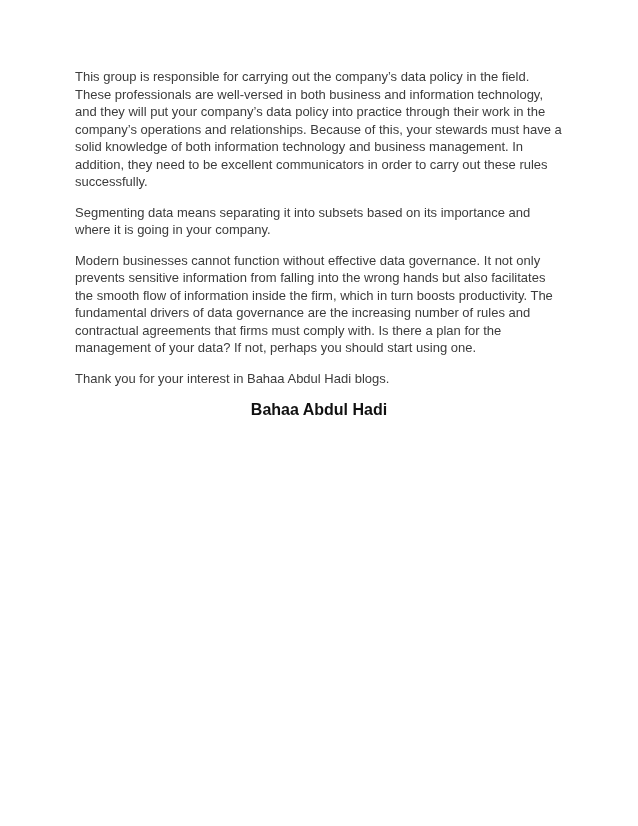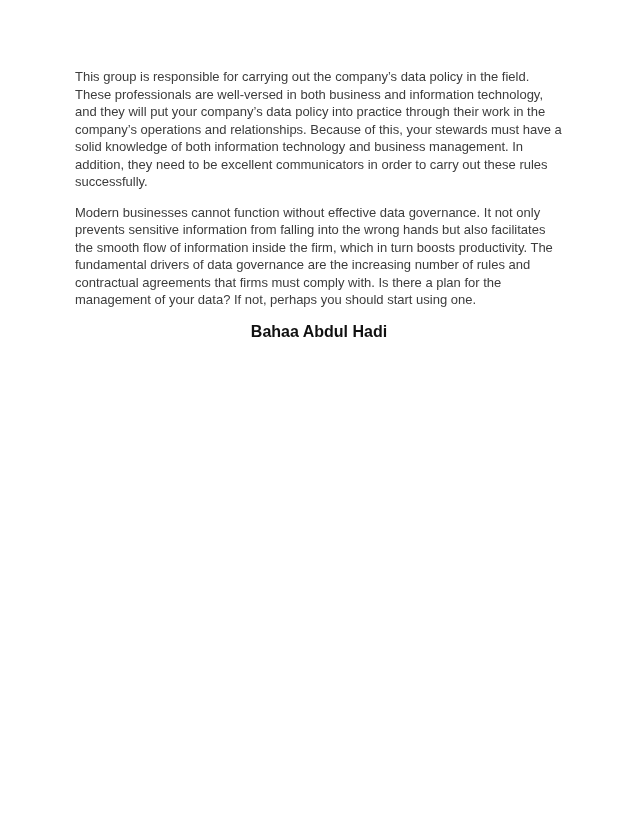--- a/index.html
+++ b/index.html
@@ -34,15 +34,17 @@
     font-weight: bold;
     color: #111111;
     text-align: center;
   }
 </style>
 </head>
 <body>
 
 <div class="doc">
   <p>This group is responsible for carrying out the company’s data policy in the field. These professionals are well-versed in both business and information technology, and they will put your company’s data policy into practice through their work in the company’s operations and relationships. Because of this, your stewards must have a solid knowledge of both information technology and business management. In addition, they need to be excellent communicators in order to carry out these rules successfully.</p>
+  <p>Segmenting data means separating it into subsets based on its importance and where it is going in your company.</p>
   <p>Modern businesses cannot function without effective data governance. It not only prevents sensitive information from falling into the wrong hands but also facilitates the smooth flow of information inside the firm, which in turn boosts productivity. The fundamental drivers of data governance are the increasing number of rules and contractual agreements that firms must comply with. Is there a plan for the management of your data? If not, perhaps you should start using one.</p>
+  <p>Thank you for your interest in Bahaa Abdul Hadi blogs.</p>
   <p class="signature">Bahaa Abdul Hadi</p>
 </div>
 
 </body></html>

